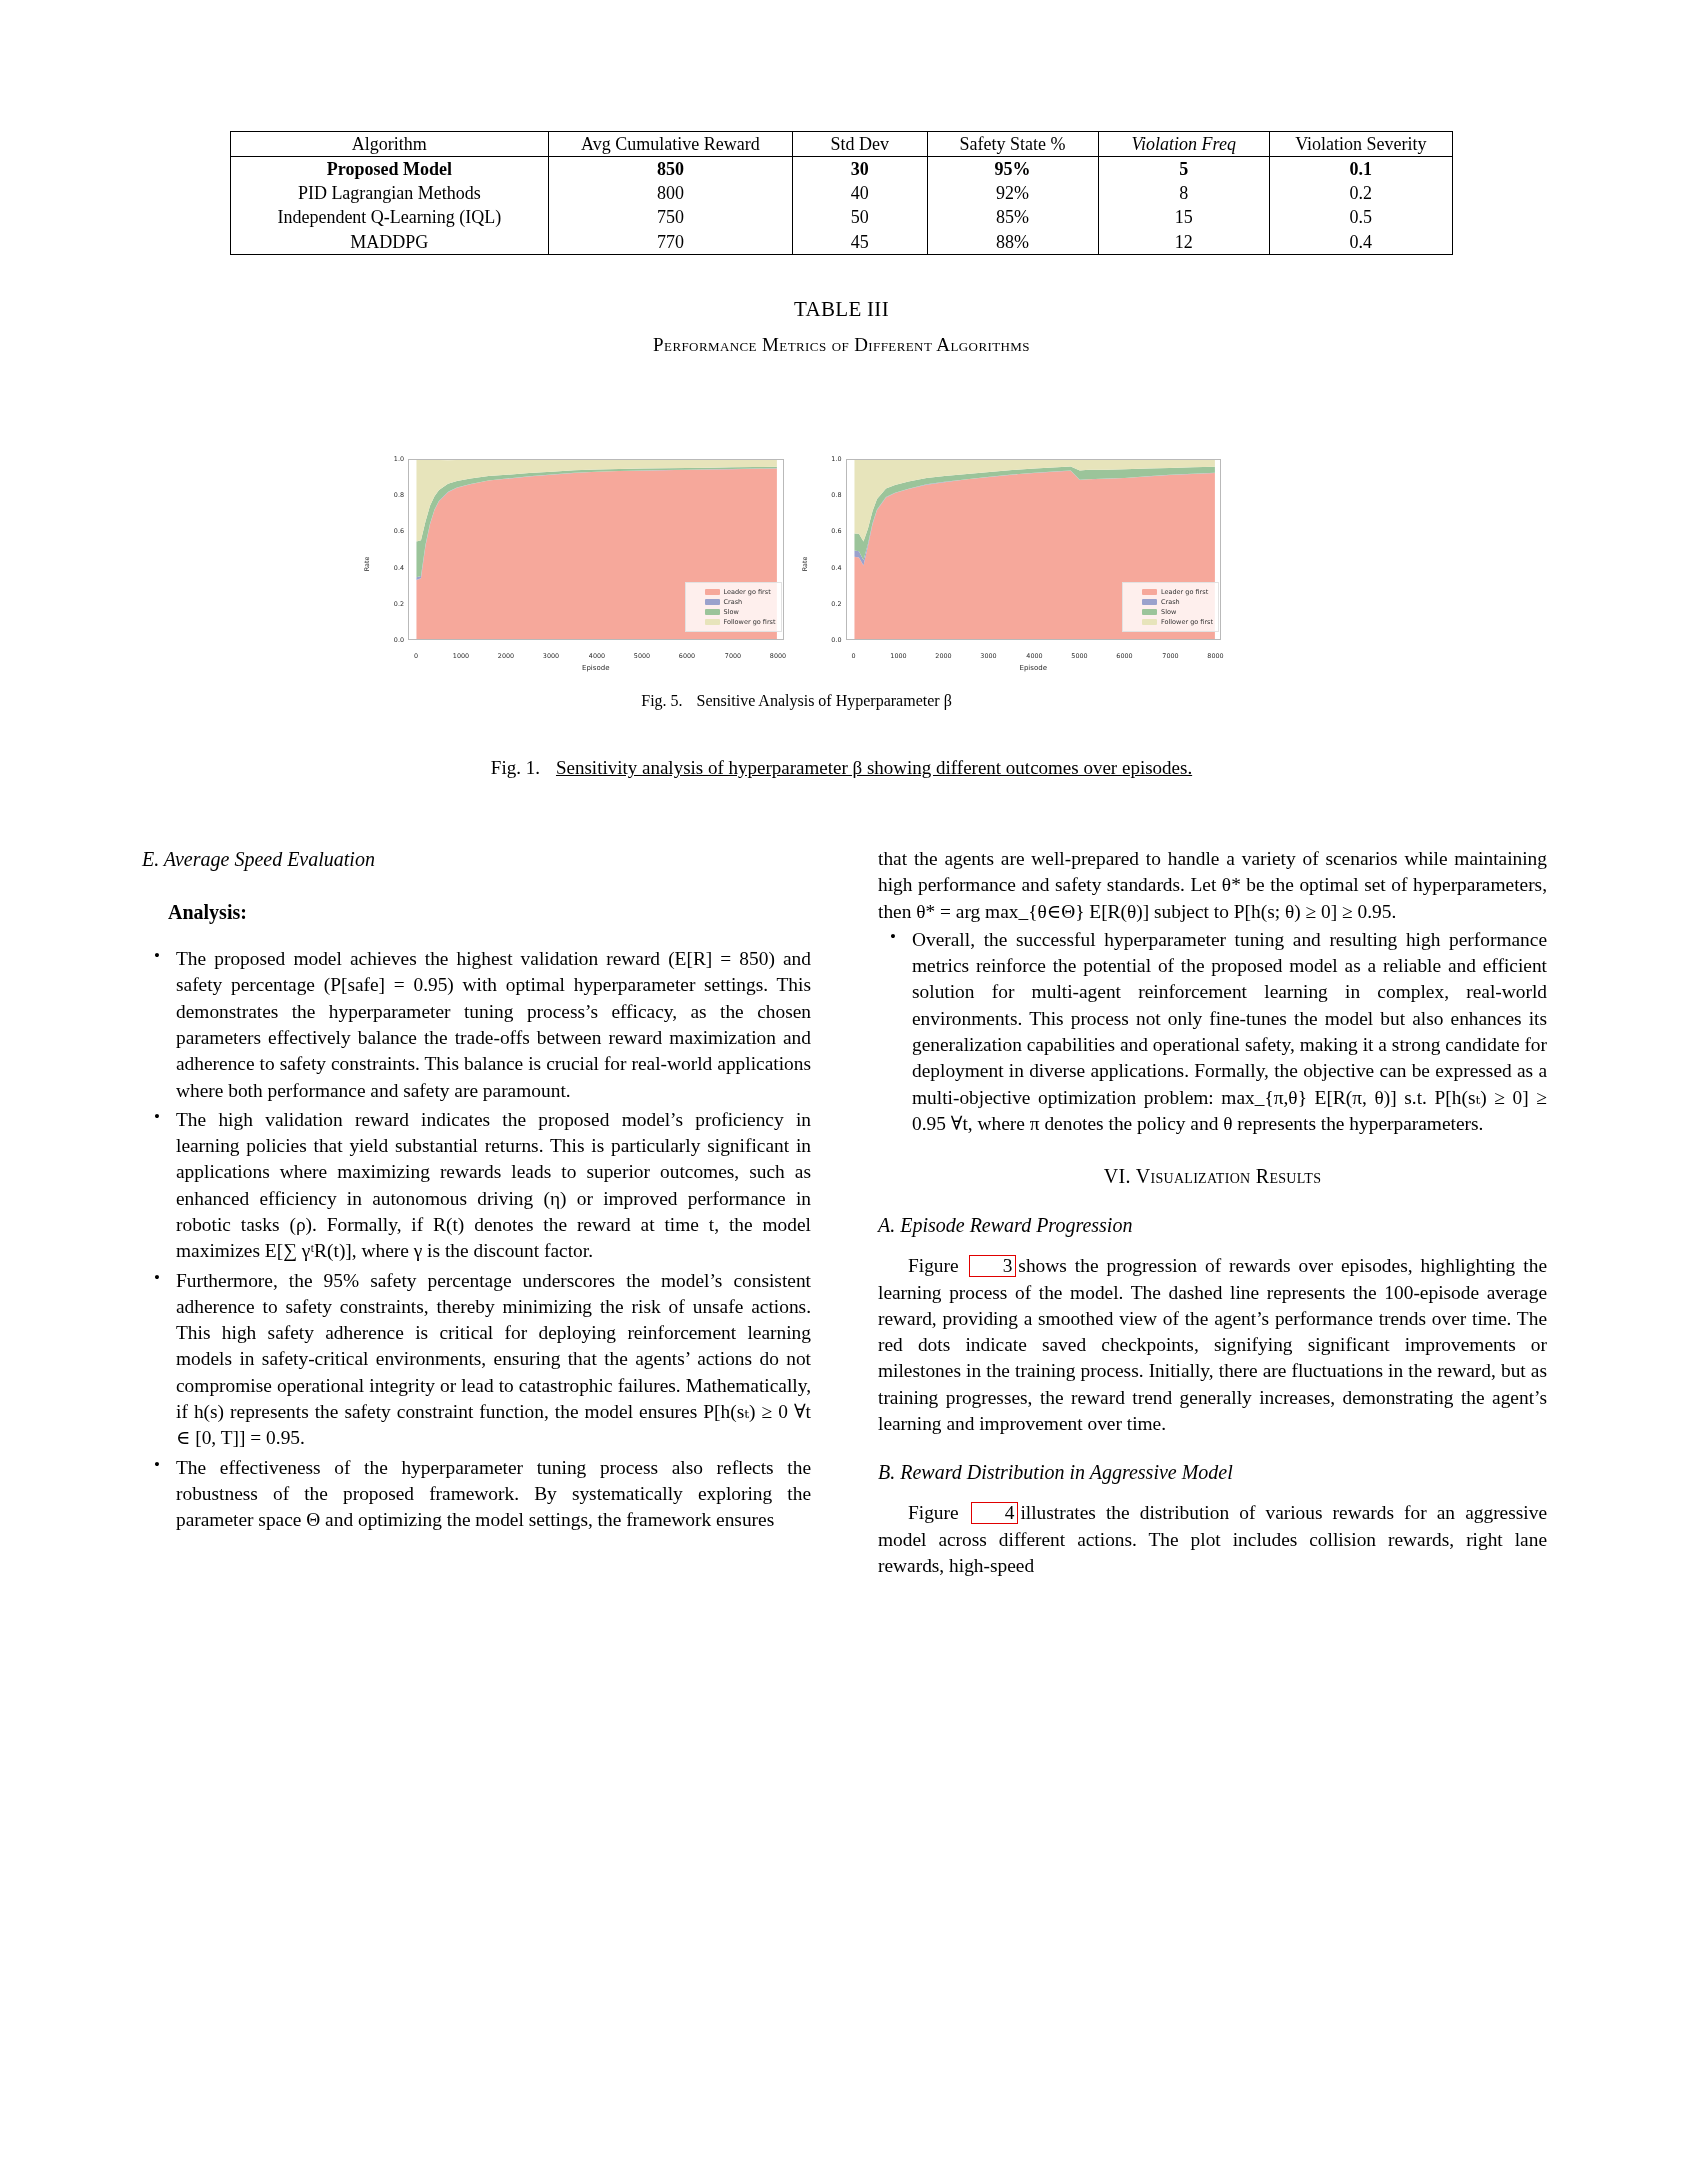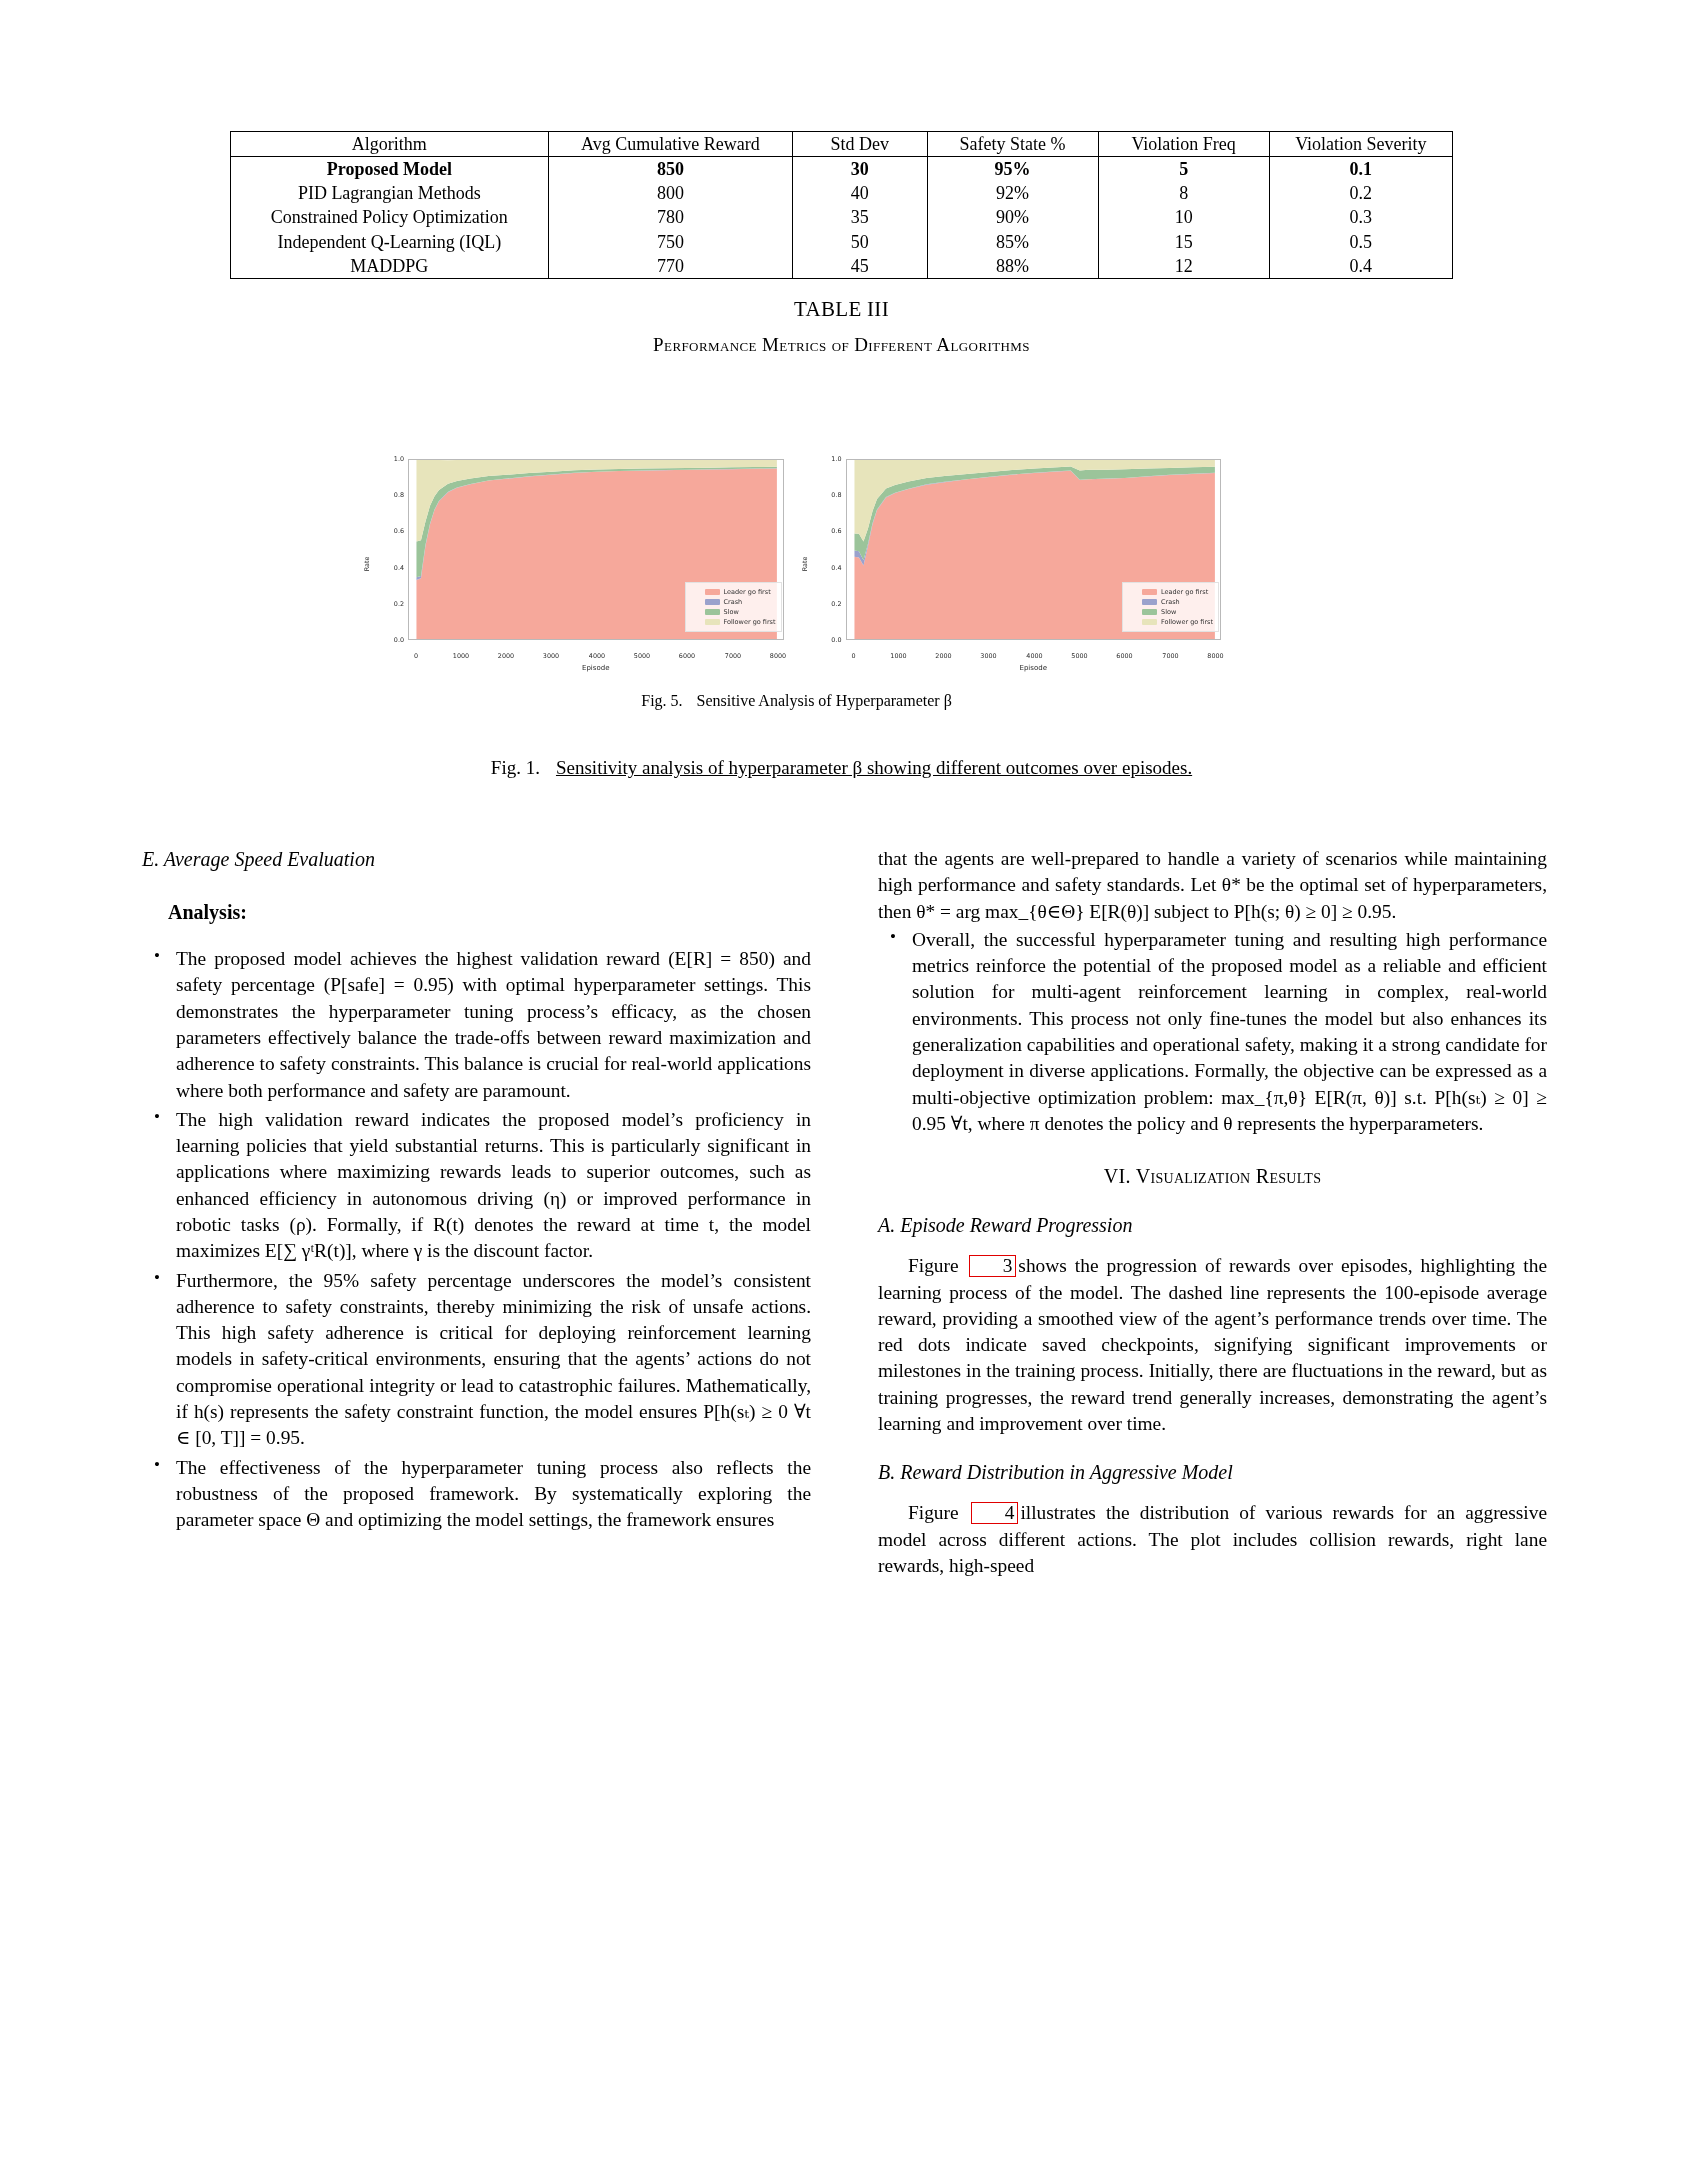--- a/index.html
+++ b/index.html
@@ -46,21 +46,21 @@
     border-bottom: 1.6px solid #000;
   }
   table.metrics tbody tr.highlight td {
     font-weight: bold;
     font-family: Liberation Serif, serif;
   }
   .col-algo  { width: 26%; }
   .col-acr   { width: 20%; }
   .col-sd    { width: 11%; }
   .col-ss    { width: 14%; }
-  .col-vf    { width: 14%; }
+  .col-vf    { width: 14%; font-style: italic; }
   .col-vs    { width: 15%; }
 
   
   #table-caption {
     position: absolute;
     left: 0;
     top: 297px;
     width: 1683px;
     text-align: center;
   }
@@ -277,28 +277,20 @@
         </tr>
         <tr>
           <td>PID Lagrangian Methods</td>
           <td>800</td>
           <td>40</td>
           <td>92%</td>
           <td>8</td>
           <td>0.2</td>
         </tr>
         <tr>
-          <td>Constrained Policy Optimization</td>
-          <td>780</td>
-          <td>35</td>
-          <td>90%</td>
-          <td>10</td>
-          <td>0.3</td>
-        </tr>
-        <tr>
           <td>Independent Q-Learning (IQL)</td>
           <td>750</td>
           <td>50</td>
           <td>85%</td>
           <td>15</td>
           <td>0.5</td>
         </tr>
         <tr>
           <td>MADDPG</td>
           <td>770</td>

